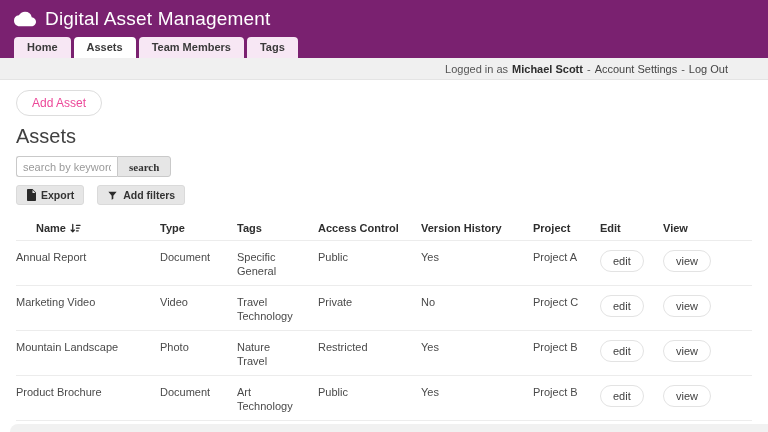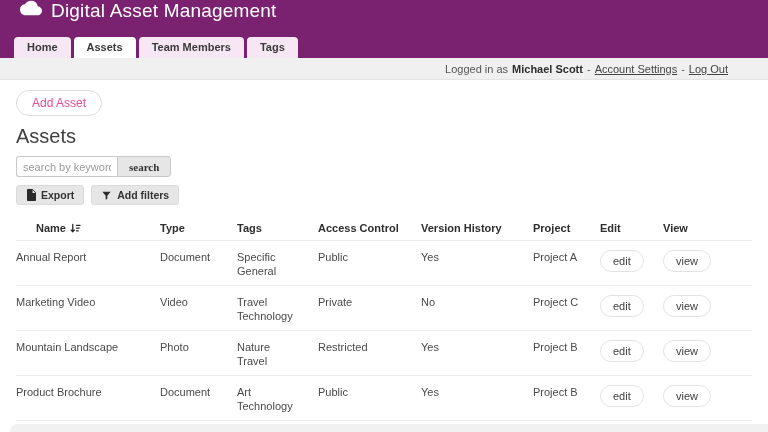--- a/index.html
+++ b/index.html
@@ -4,21 +4,21 @@
 <style>
   * { margin:0; padding:0; box-sizing:border-box; }
   html,body { background:#fff; }
   .viewport{
     position:relative; width:768px; height:432px; overflow:hidden;
     background:#fff; font-family:"Liberation Sans", sans-serif; color:#4a4a4a;
   }
   
   .topbar{
     height:37px; background:var(--brand-purple,#7a2170);
-    display:flex; align-items:flex-start; padding-left:20px; gap:9px;
+    display:flex; align-items:center; padding-left:14px; gap:9px;
   }
   .topbar .cloud{ display:flex; align-items:center; }
   .app-title{ color:#fff; font-size:19px; font-weight:400; letter-spacing:.2px; }
   
   .tabstrip{
     background:var(--brand-purple,#7a2170); height:21px;
     display:flex; align-items:flex-end; padding-left:14px;
   }
   .tab{
     font-family:inherit; font-size:11px; font-weight:600; color:#3a3a3a;
@@ -26,40 +26,40 @@
     padding:4px 13px 5px; margin-right:3px; border-radius:4px 4px 0 0; line-height:12px;margin-top:34px;
   }
   .tab.active{ background:var(--tab-active,#ffffff); }
   
   .userbar{
     height:22px; background:var(--user-bar-bg,#f0f0f0); border-bottom:1px solid #e4e4e4;
     display:flex; align-items:center; justify-content:flex-end;
     padding-right:40px; font-size:11px; color:#555; gap:4px;
   }
   .userbar b{ color:#2e2e2e; }
-  .userbar a{ color:#444; text-decoration:underline; cursor:pointer; }
+  .userbar a{ color:#444; cursor:pointer; }
   
   .content{ padding:10px 16px 0; }
   .pill-btn{
     font-family:inherit; font-size:12px; color:#ec4899; background:#fff;
     border:1px solid #ddd; border-radius:14px; padding:5px 15px; cursor:pointer;
   }
   h1.page-title{ font-size:20px; font-weight:400; color:#414141; margin:9px 0 8px; }
   .search-row{ display:flex; margin-bottom:8px; }
   .search-input{
     width:101px; height:21px; font-family:inherit; font-size:11px; color:#333;
     border:1px solid #c9c9c9; border-right:none; border-radius:3px 0 0 3px; padding:0 6px;
   }
   .search-input::placeholder{ color:#9a9a9a; }
   .search-btn{
     height:21px; font-family:Liberation Serif, serif; font-size:11px; font-weight:600; color:#333;
     background:var(--button-gray,#e5e5e5); border:1px solid #c9c9c9;
     border-radius:0 3px 3px 0; padding:0 11px; cursor:pointer;
   }
-  .filter-row{ display:flex; gap:7px; margin-bottom:11px; }
+  .filter-row{ display:flex; gap:13px; margin-bottom:11px; }
   .gray-btn{
     display:inline-flex; align-items:center; gap:5px;
     font-family:inherit; font-size:10.5px; font-weight:600; color:#333;
     background:var(--button-gray,#e5e5e5); border:1px solid #dadada;
     border-radius:3px; padding:3px 9px; cursor:pointer; line-height:11px;
   }
   
   table.assets{ border-collapse:collapse; table-layout:fixed; width:736px; }
   th{
     text-align:left; font-size:11px; font-weight:700; color:#2e2e2e;

